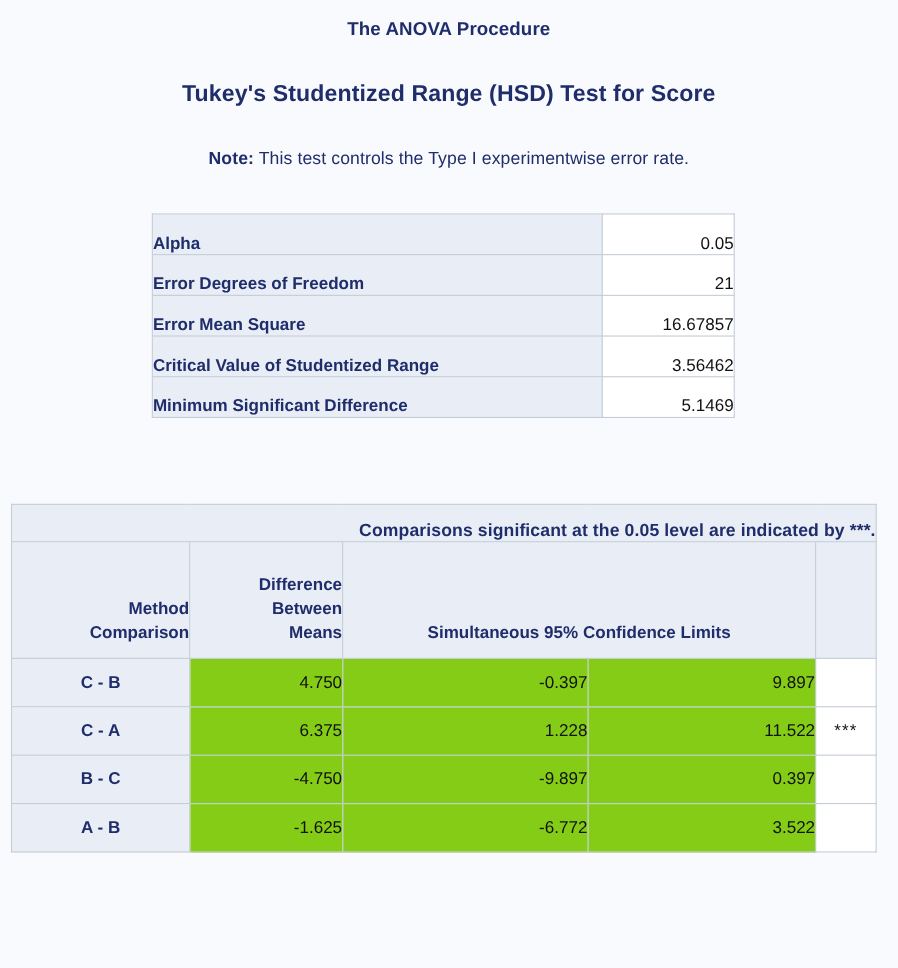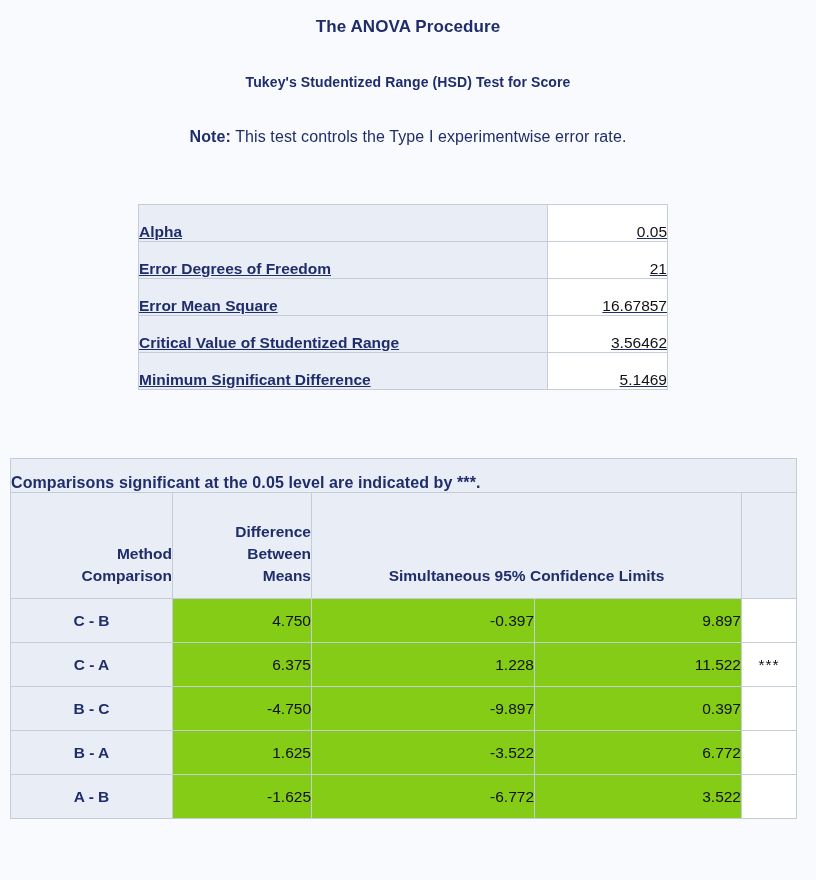--- a/index.html
+++ b/index.html
@@ -27,21 +27,21 @@
     text-align: center;
     font-size: 17px;
     font-weight: bold;
     color: #1f2d6b;
     margin: 0;
     padding-top: 17px;
     letter-spacing: 0.1px;
   }
   .title-sub {
     text-align: center;
-    font-size: 14px;
+    font-size: 21px;
     font-weight: bold;
     color: #1f2d6b;
     margin: 0;
     padding-top: 37px;
     letter-spacing: 0.1px;
   }
   .note-line {
     text-align: center;
     font-size: 16px;
     color: #1f2d6b;
@@ -66,22 +66,21 @@
   .sas-table td, .sas-table th {
     border: 1px solid #c4ccd6;
     padding: 0;
     vertical-align: bottom;
   }
 
   
   .params-wrap {
     position: absolute;
     left: 138px;
-    top: 204px;
-    text-decoration: underline;
+    top: 194px;
   }
   .params-table {
     width: 530px;
   }
   .params-table td {
     height: 36px;
   }
   .param-label {
     background: #e9eef6;
     color: #1f2d6b;
@@ -109,21 +108,21 @@
     top: 458px;
   }
   .cmp-table {
     width: 786px;
     table-layout: fixed;
   }
   .cmp-caption-cell {
     background: #e9eef6;
     color: #1f2d6b;
     font-weight: bold;
-    text-align: left;
+    text-align: right;
     height: 33px;
     vertical-align: middle;
     font-size: 16px;
     letter-spacing: 0.1px;
   }
   .cmp-head th {
     background: #e9eef6;
     color: #1f2d6b;
     font-weight: bold;
     vertical-align: bottom;
@@ -267,27 +266,20 @@
           <td class="cell-flag">***</td>
         </tr>
         <tr>
           <td class="cell-cmp">B - C</td>
           <td class="cell-num">-4.750</td>
           <td class="cell-num">-9.897</td>
           <td class="cell-num">0.397</td>
           <td class="cell-flag"></td>
         </tr>
         <tr>
-          <td class="cell-cmp">B - A</td>
-          <td class="cell-num">1.625</td>
-          <td class="cell-num">-3.522</td>
-          <td class="cell-num">6.772</td>
-          <td class="cell-flag"></td>
-        </tr>
-        <tr>
           <td class="cell-cmp">A - B</td>
           <td class="cell-num">-1.625</td>
           <td class="cell-num">-6.772</td>
           <td class="cell-num">3.522</td>
           <td class="cell-flag"></td>
         </tr>
       </tbody>
     </table>
   </div>
 

